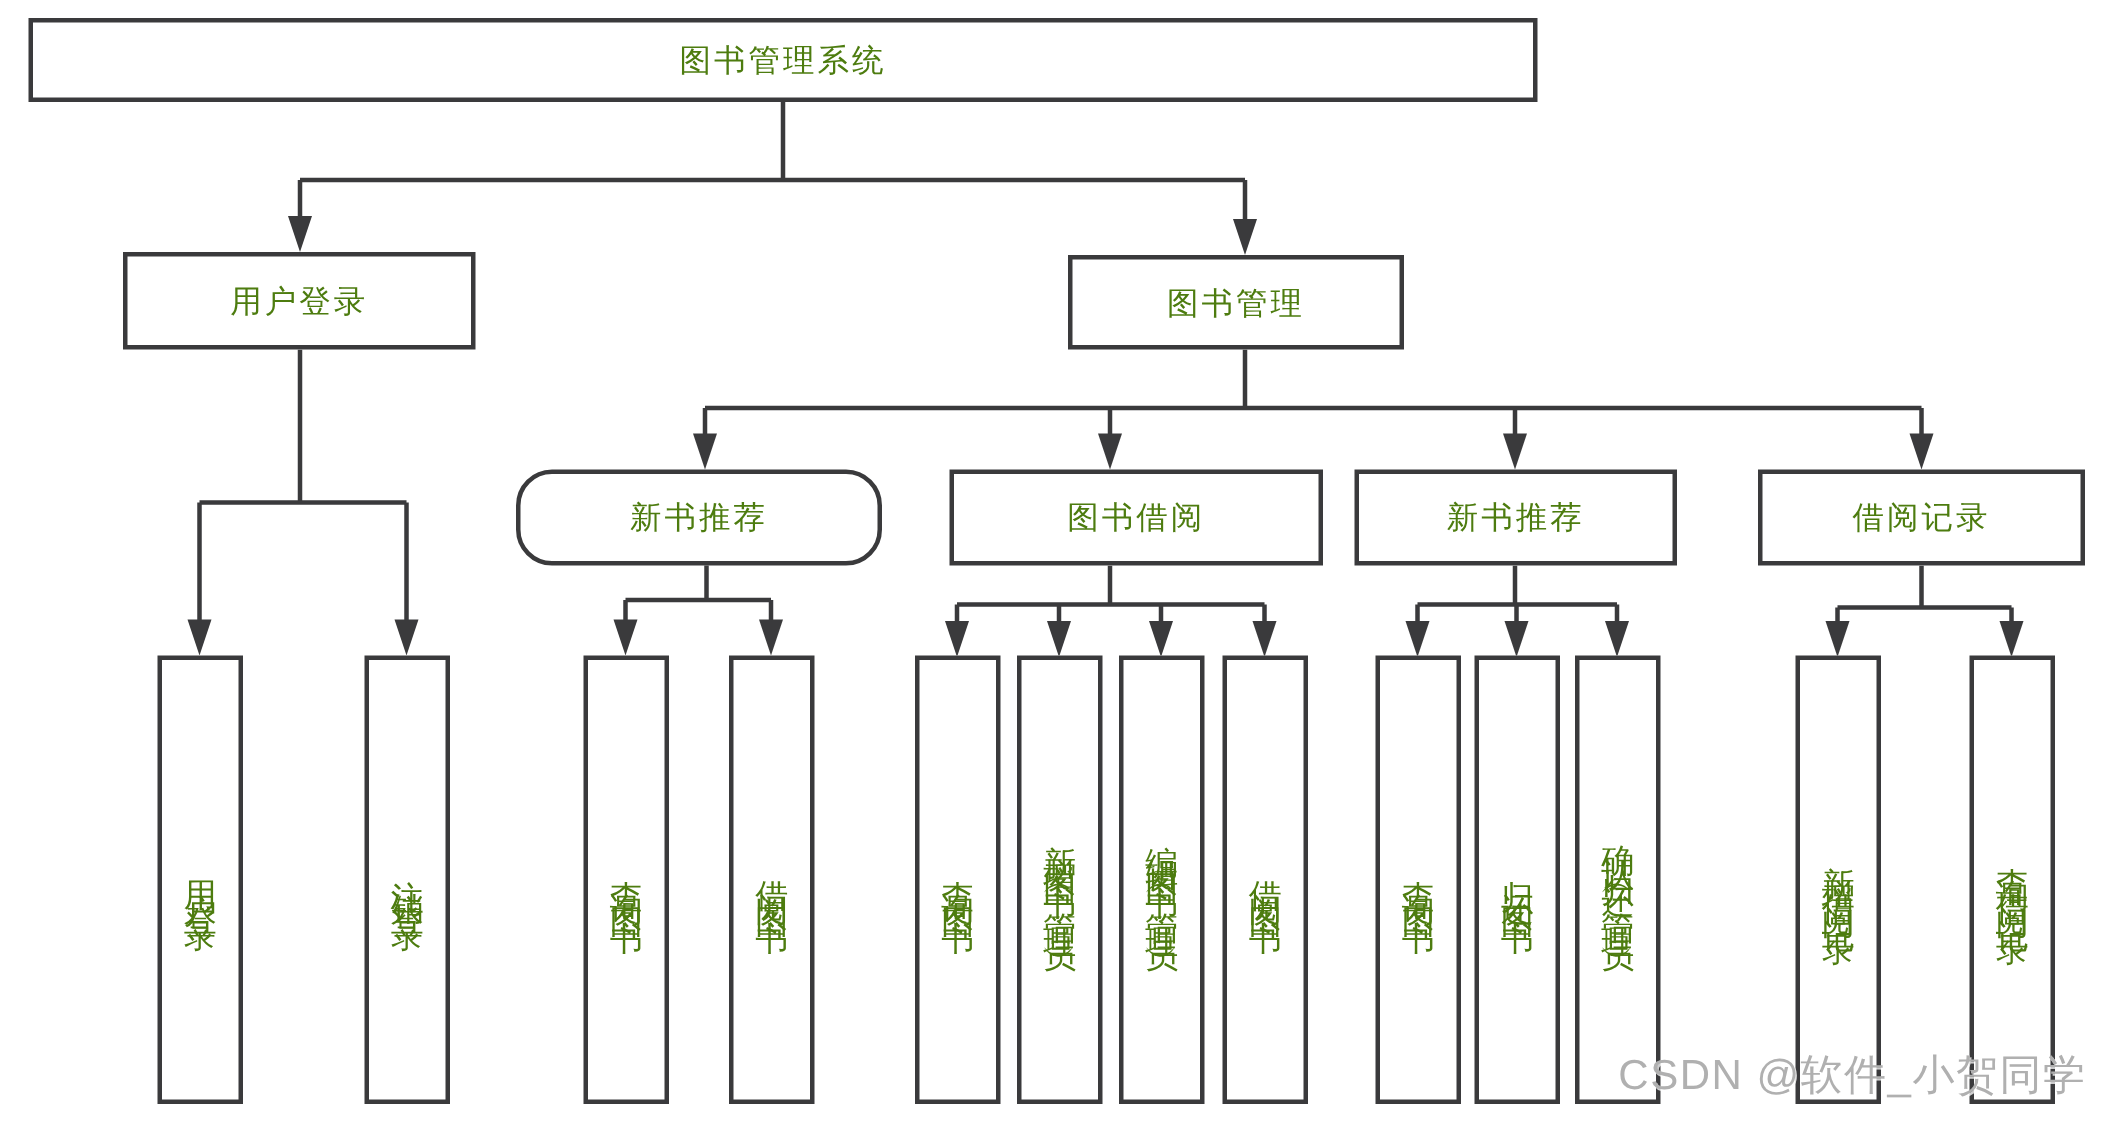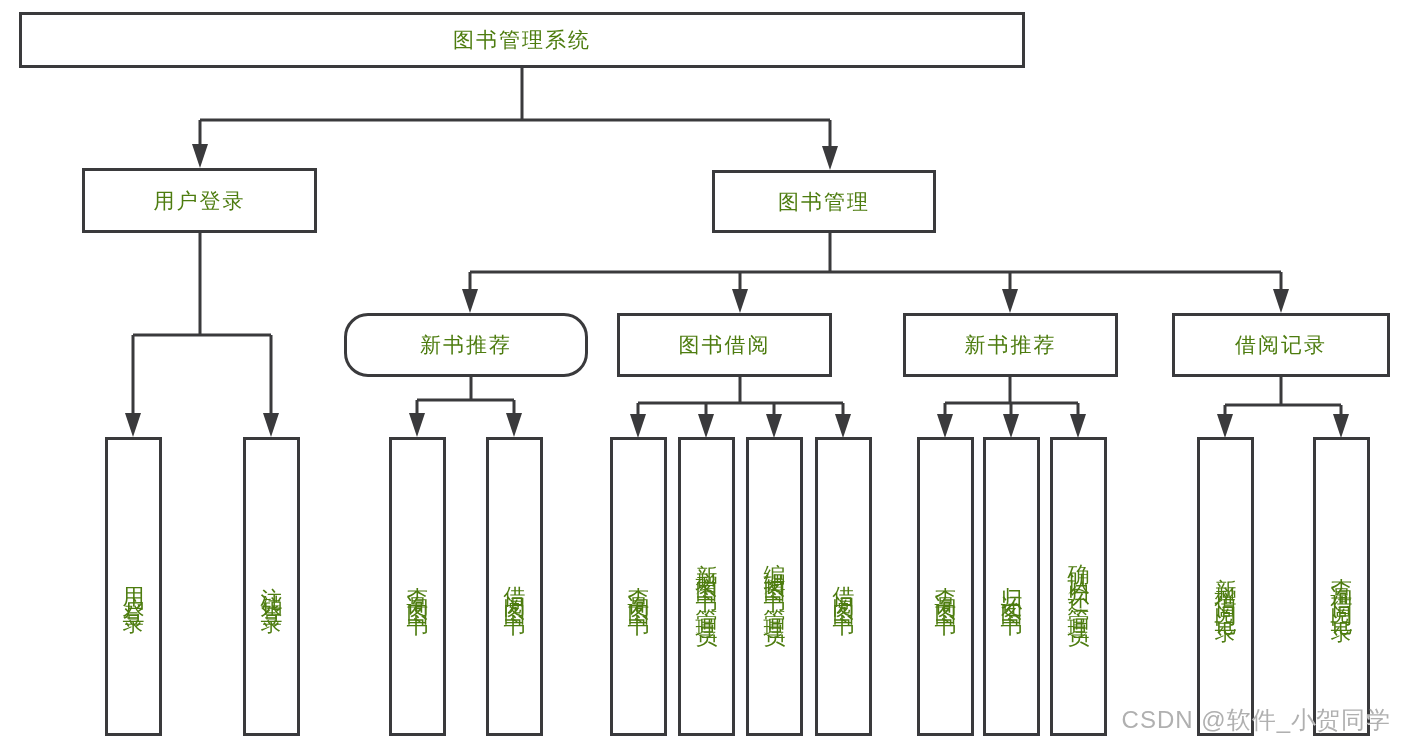--- a/index.html
+++ b/index.html
@@ -27,34 +27,34 @@
     font-size:22px;
     letter-spacing:9px;
     line-height:1;
   }
   
   .n-root        { left:19px;   top:12px;  width:1006px; height:56px; }
   .n-user-login  { left:82px;   top:168px; width:235px;  height:65px; }
   .n-book-mgmt   { left:712px;  top:170px; width:224px;  height:63px; }
   .n-l3          { top:313px; height:64px; }
   .n-new-books   { left:344px;  width:244px;border-radius:24px; }
-  .n-book-borrow { left:617px;  width:215px; }
+  .n-book-borrow { left:633px;  width:249px; }
   .n-current     { left:903px;  width:215px; }
   .n-records     { left:1172px; width:218px; }
   .leaf          { top:437px; height:299px; width:57px; }
   .lf-1a { left:105px; }  .lf-1b { left:243px; }
   .lf-2a { left:389px; }  .lf-2b { left:486px; }
   .lf-3a { left:610px; }  .lf-3b { left:678px; }  .lf-3c { left:746px; }  .lf-3d { left:815px; }
   .lf-4a { left:917px; }  .lf-4b { left:983px; }  .lf-4c { left:1050px; }
   .lf-5a { left:1197px; } .lf-5b { left:1313px; }
   .watermark {
     position:absolute;
     right:14px; bottom:11px;
     z-index:2;
-    font-size:24px;
+    font-size:28px;
     color:#b0b0b0;
     text-shadow:1px 1px 0 rgba(255,255,255,0.75);
     letter-spacing:1px;
     white-space:nowrap;
   }
 </style>
 </head>
 <body>
 
 <div class="stage">

